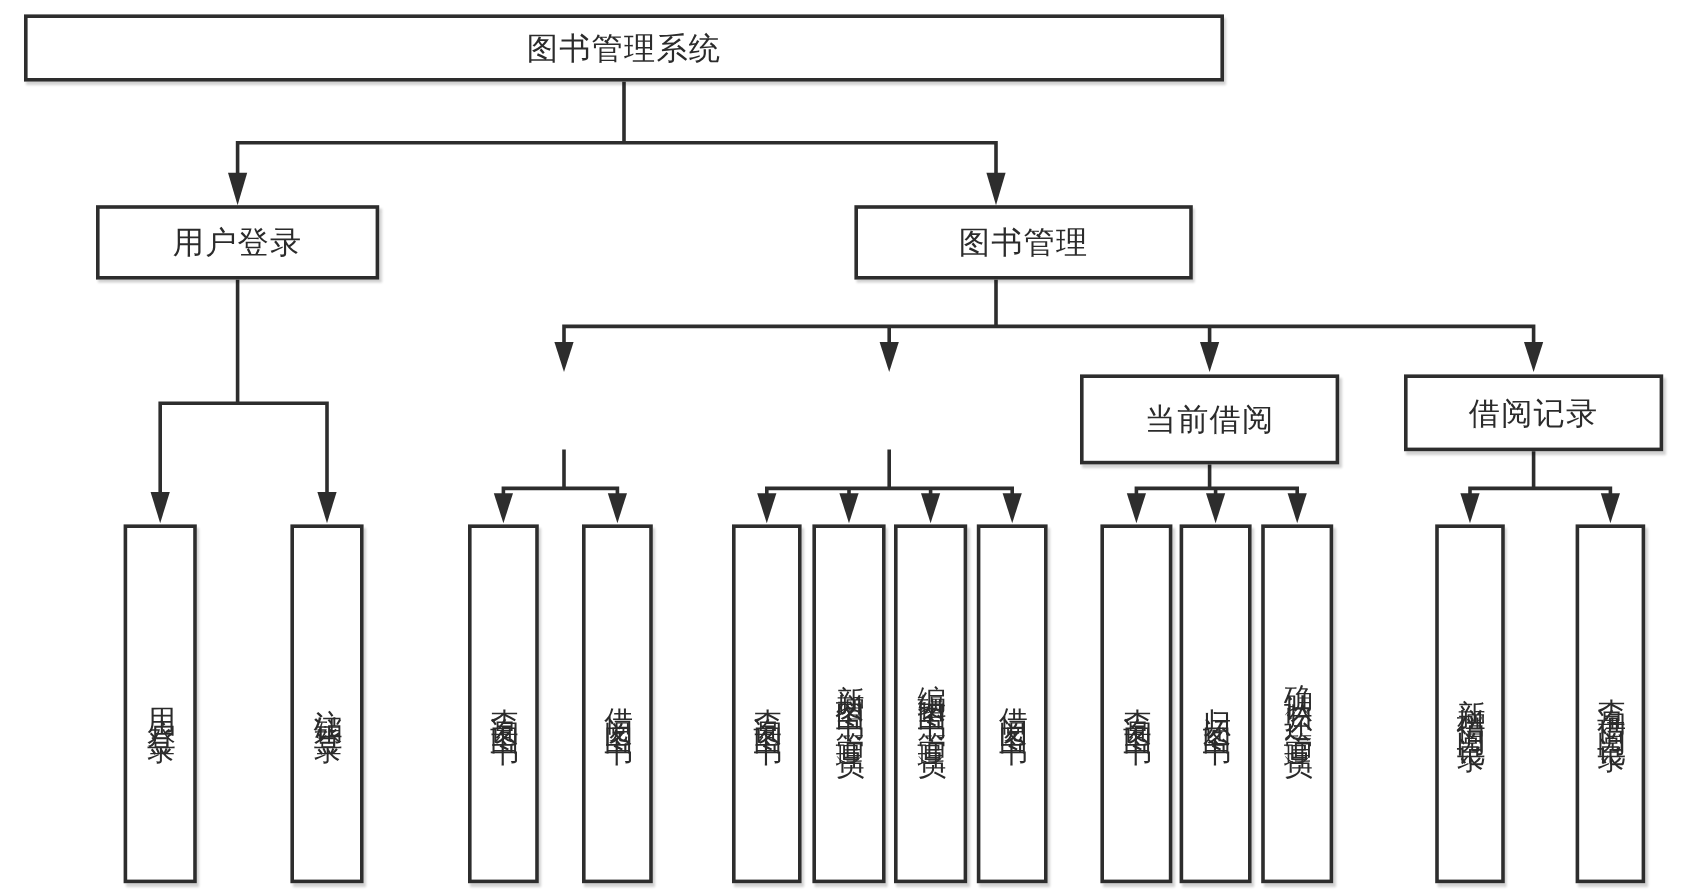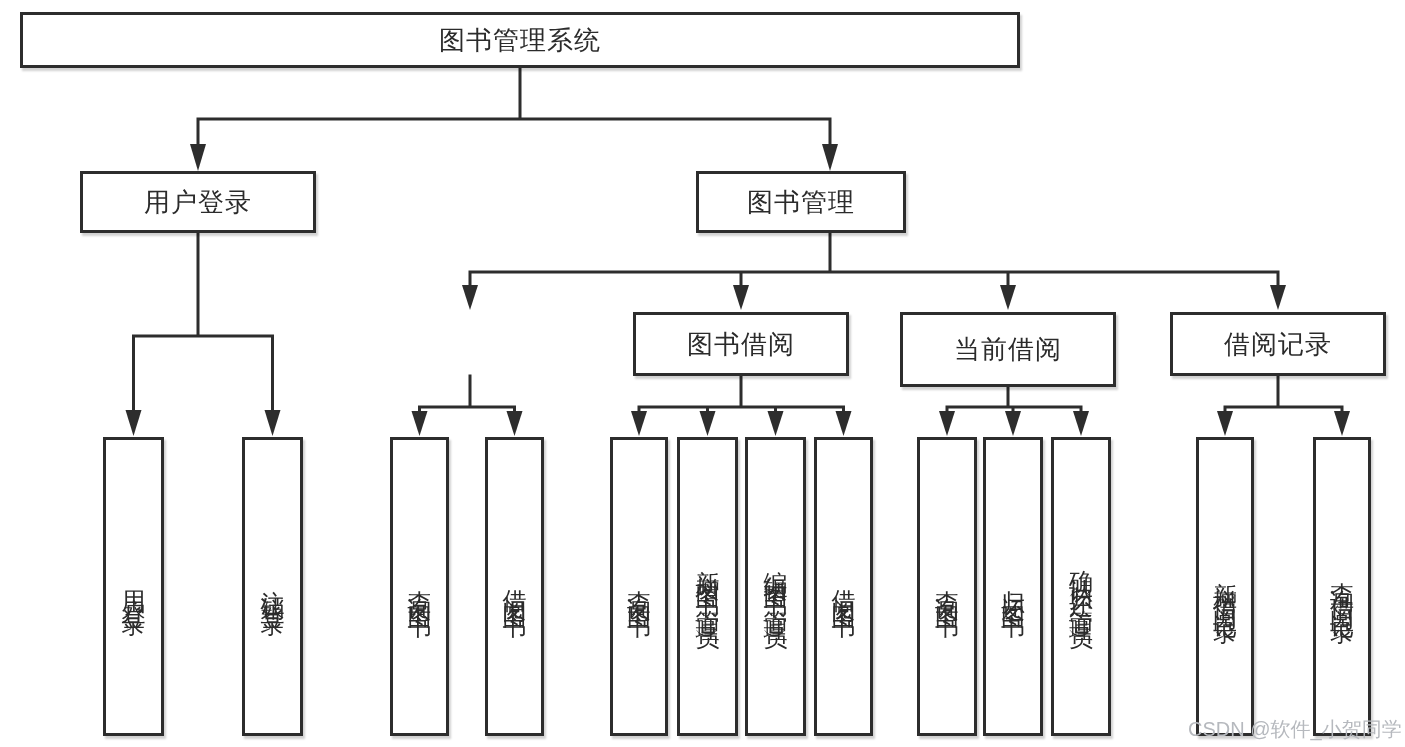--- a/index.html
+++ b/index.html
@@ -21,21 +21,21 @@
     border:3px solid var(--line,#2d2d2d);
     display:flex;align-items:center;justify-content:center;
     color:var(--text,#2b2b2b);
     z-index:1;
     box-shadow:2px 3px 2px rgba(0,0,0,0.18);
   }
   .hbox{font-size:26px;letter-spacing:1px;white-space:nowrap;}
 
   .n-root{left:20px;top:12px;width:1000px;height:56px;}
   .n-userlogin{left:80px;top:171px;width:236px;height:62px;}
-  .n-bookmgmt{left:696px;top:171px;width:210px;height:62px;}
+  .n-bookmgmt{left:712px;top:171px;width:282px;height:62px;}
   .n-g0{left:362px;top:312px;width:216px;height:64px;}
   .n-g1{left:633px;top:312px;width:216px;height:64px;}
   .n-g2{left:900px;top:312px;width:216px;height:75px;}
   .n-g3{left:1170px;top:312px;width:216px;height:64px;}
 
   .leaf{top:437px;height:299px;}
   .vtext{
     writing-mode:vertical-rl;
     text-orientation:mixed;
     font-size:24px;
@@ -126,23 +126,20 @@
     <span>图书管理系统</span>
   </div>
 
   <div class="hbox n-userlogin">
     <span>用户登录</span>
   </div>
   <div class="hbox n-bookmgmt">
     <span>图书管理</span>
   </div>
 
-  <div class="hbox n-g1">
-    <span>图书借阅</span>
-  </div>
   <div class="hbox n-g2">
     <span>当前借阅</span>
   </div>
   <div class="hbox n-g3">
     <span>借阅记录</span>
   </div>
 
   <div class="leaf l-a0">
     <span class="vtext">用户登录</span>
   </div>
@@ -180,15 +177,14 @@
     <span class="vtext">确认归还（管理员）</span>
   </div>
 
   <div class="leaf l-e0">
     <span class="vtext">新增借阅记录</span>
   </div>
   <div class="leaf l-e1">
     <span class="vtext">查询借阅记录</span>
   </div>
 
-  <div class="watermark">CSDN @软件_小贺同学</div>
 
 </div>
 
 </body></html>

